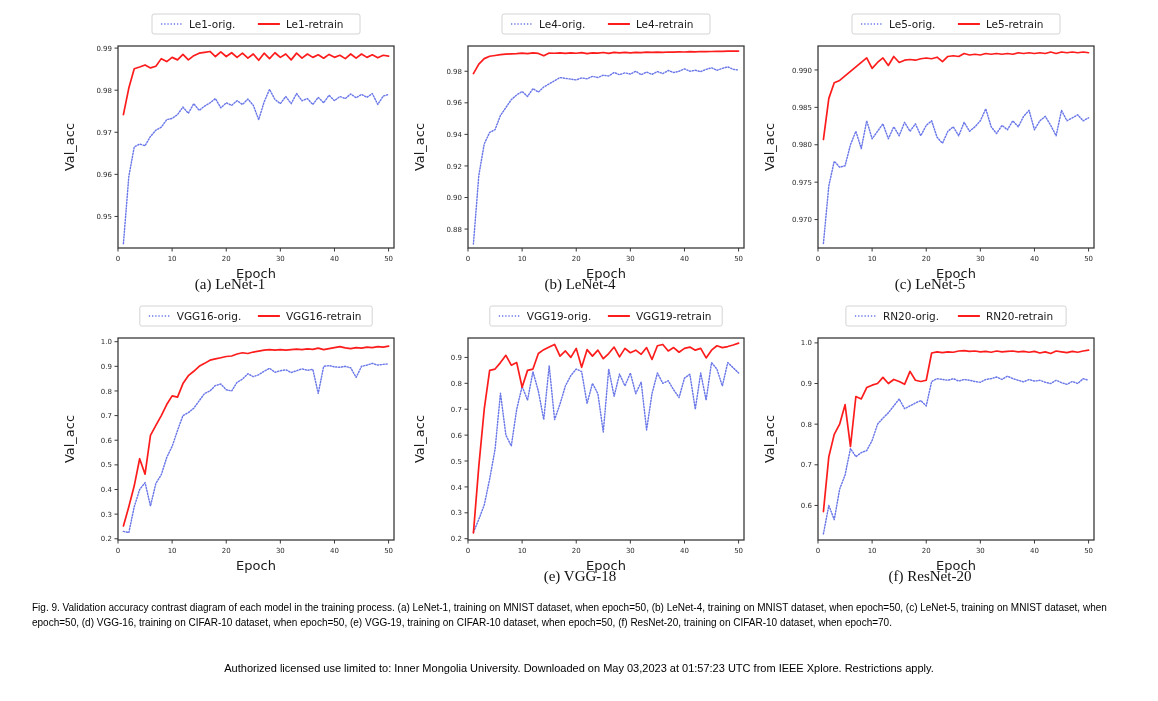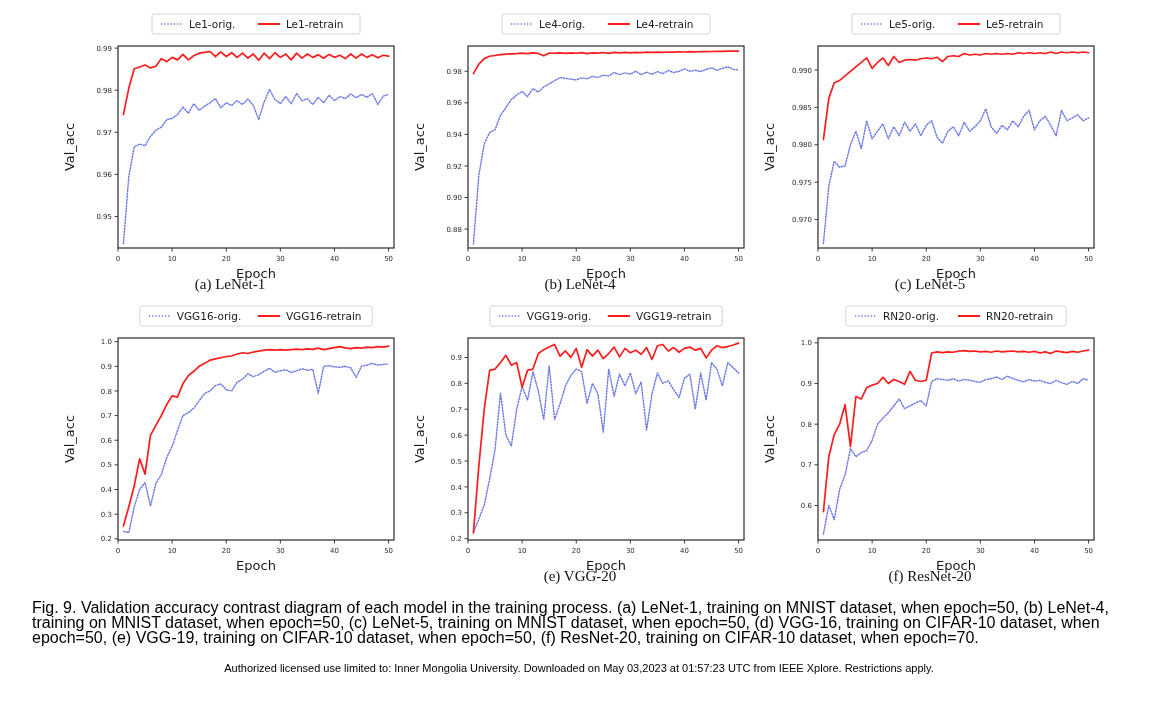--- a/index.html
+++ b/index.html
@@ -1,21 +1,21 @@
 <!DOCTYPE html>
 <html><head>
 <meta charset="utf-8">
 <style>
   html,body{margin:0;padding:0;background:#ffffff;}
   body{width:1158px;height:701px;font-family:"Liberation Sans",sans-serif;color:#000;overflow:hidden;}
   #figure{position:relative;width:998px;height:701px;}
   .panel{position:absolute;width:348px;height:285px;}
   .panel-svg{display:block;}
   .subcap{position:absolute;width:348px;text-align:center;font-family:"Liberation Serif",serif;font-size:15px;color:#111;}
-  .caption{position:absolute;left:32px;top:600px;width:1096px;font-family:"Liberation Sans",sans-serif;font-size:16px;line-height:15.2px;color:#000;text-align:left;}
+  .caption{position:absolute;left:32px;top:600px;width:1096px;font-family:"Liberation Sans",sans-serif;font-size:10px;line-height:15.2px;color:#000;text-align:left;}
   .footer{position:absolute;left:0px;top:662px;width:1158px;text-align:center;font-family:"Liberation Sans",sans-serif;font-size:11px;color:#000;}
   .tick-lbl{font-family:"DejaVu Sans",sans-serif;font-size:7px;fill:#2b2b2b;}
   .ax-title{font-family:"DejaVu Sans",sans-serif;font-size:13px;fill:#1a1a1a;}
   .leg-lbl{font-family:"DejaVu Sans",sans-serif;font-size:10.5px;fill:#1a1a1a;}
 </style>
 </head>
 <body>
 
 <div id="figure">
 
@@ -260,19 +260,19 @@
         <path d="M67.41,233.90 L72.82,205.45 L78.24,219.68 L83.65,189.20 L89.06,174.97 L94.47,148.55 L99.88,156.68 L105.29,152.62 L110.71,150.58 L116.12,140.42 L121.53,124.16 L126.94,118.07 L132.35,112.78 L137.76,105.88 L143.18,98.97 L148.59,108.72 L154.00,105.88 L159.41,103.03 L164.82,100.59 L170.24,105.88 L175.65,81.49 L181.06,78.64 L186.47,79.46 L191.88,80.27 L197.29,78.64 L202.71,81.08 L208.12,79.46 L213.53,80.27 L218.94,81.49 L224.35,82.30 L229.76,79.46 L235.18,78.64 L240.59,77.02 L246.00,79.46 L251.41,76.21 L256.82,78.64 L262.24,80.27 L267.65,81.90 L273.06,79.46 L278.47,81.08 L283.88,80.27 L289.29,82.30 L294.71,83.52 L300.12,80.27 L305.53,82.71 L310.94,84.33 L316.35,81.49 L321.76,83.52 L327.18,78.64 L332.59,80.27" fill="none" stroke="#6B78E8" stroke-width="1.45" stroke-linejoin="round" stroke-linecap="round" stroke-dasharray="1.2,1.7"></path>
         <path d="M67.41,211.55 L72.82,156.68 L78.24,134.33 L83.65,124.16 L89.06,104.66 L94.47,146.52 L99.88,96.53 L105.29,98.97 L110.71,87.59 L116.12,85.15 L121.53,83.52 L126.94,77.42 L132.35,83.52 L137.76,79.46 L143.18,81.49 L148.59,84.33 L154.00,71.33 L159.41,80.27 L164.82,81.49 L170.24,80.27 L175.65,53.04 L181.06,51.82 L186.47,52.63 L191.88,51.82 L197.29,52.23 L202.71,51.01 L208.12,50.60 L213.53,51.41 L218.94,51.01 L224.35,51.82 L229.76,51.41 L235.18,52.23 L240.59,51.01 L246.00,51.82 L251.41,51.41 L256.82,51.01 L262.24,51.82 L267.65,51.41 L273.06,52.23 L278.47,51.41 L283.88,53.04 L289.29,51.82 L294.71,53.44 L300.12,51.01 L305.53,51.82 L310.94,52.63 L316.35,51.41 L321.76,52.23 L327.18,51.01 L332.59,50.19" fill="none" stroke="#FC1C1C" stroke-width="1.7" stroke-linejoin="round" stroke-linecap="round"></path>
         <text x="200" y="270" text-anchor="middle" class="ax-title">Epoch</text>
         <text x="18" y="139" text-anchor="middle" transform="rotate(-90 18 139)" class="ax-title">Val_acc</text>
       </svg>
     </div>
 
   <div class="subcap" style="left:56px;top:276px;">(a) LeNet-1</div>
   <div class="subcap" style="left:406px;top:276px;">(b) LeNet-4</div>
   <div class="subcap" style="left:756px;top:276px;">(c) LeNet-5</div>
-  <div class="subcap" style="left:406px;top:568px;">(e) VGG-20</div>
+  <div class="subcap" style="left:406px;top:568px;">(e) VGG-18</div>
   <div class="subcap" style="left:756px;top:568px;">(f) ResNet-20</div>
 
   <div class="caption">Fig. 9. Validation accuracy contrast diagram of each model in the training process. (a) LeNet-1, training on MNIST dataset, when epoch=50, (b) LeNet-4, training on MNIST dataset, when epoch=50, (c) LeNet-5, training on MNIST dataset, when epoch=50, (d) VGG-16, training on CIFAR-10 dataset, when epoch=50, (e) VGG-19, training on CIFAR-10 dataset, when epoch=50, (f) ResNet-20, training on CIFAR-10 dataset, when epoch=70.</div>
   <div class="footer">Authorized licensed use limited to: Inner Mongolia University. Downloaded on May 03,2023 at 01:57:23 UTC from IEEE Xplore.  Restrictions apply.</div>
 
 </div>
 
 </body></html>

